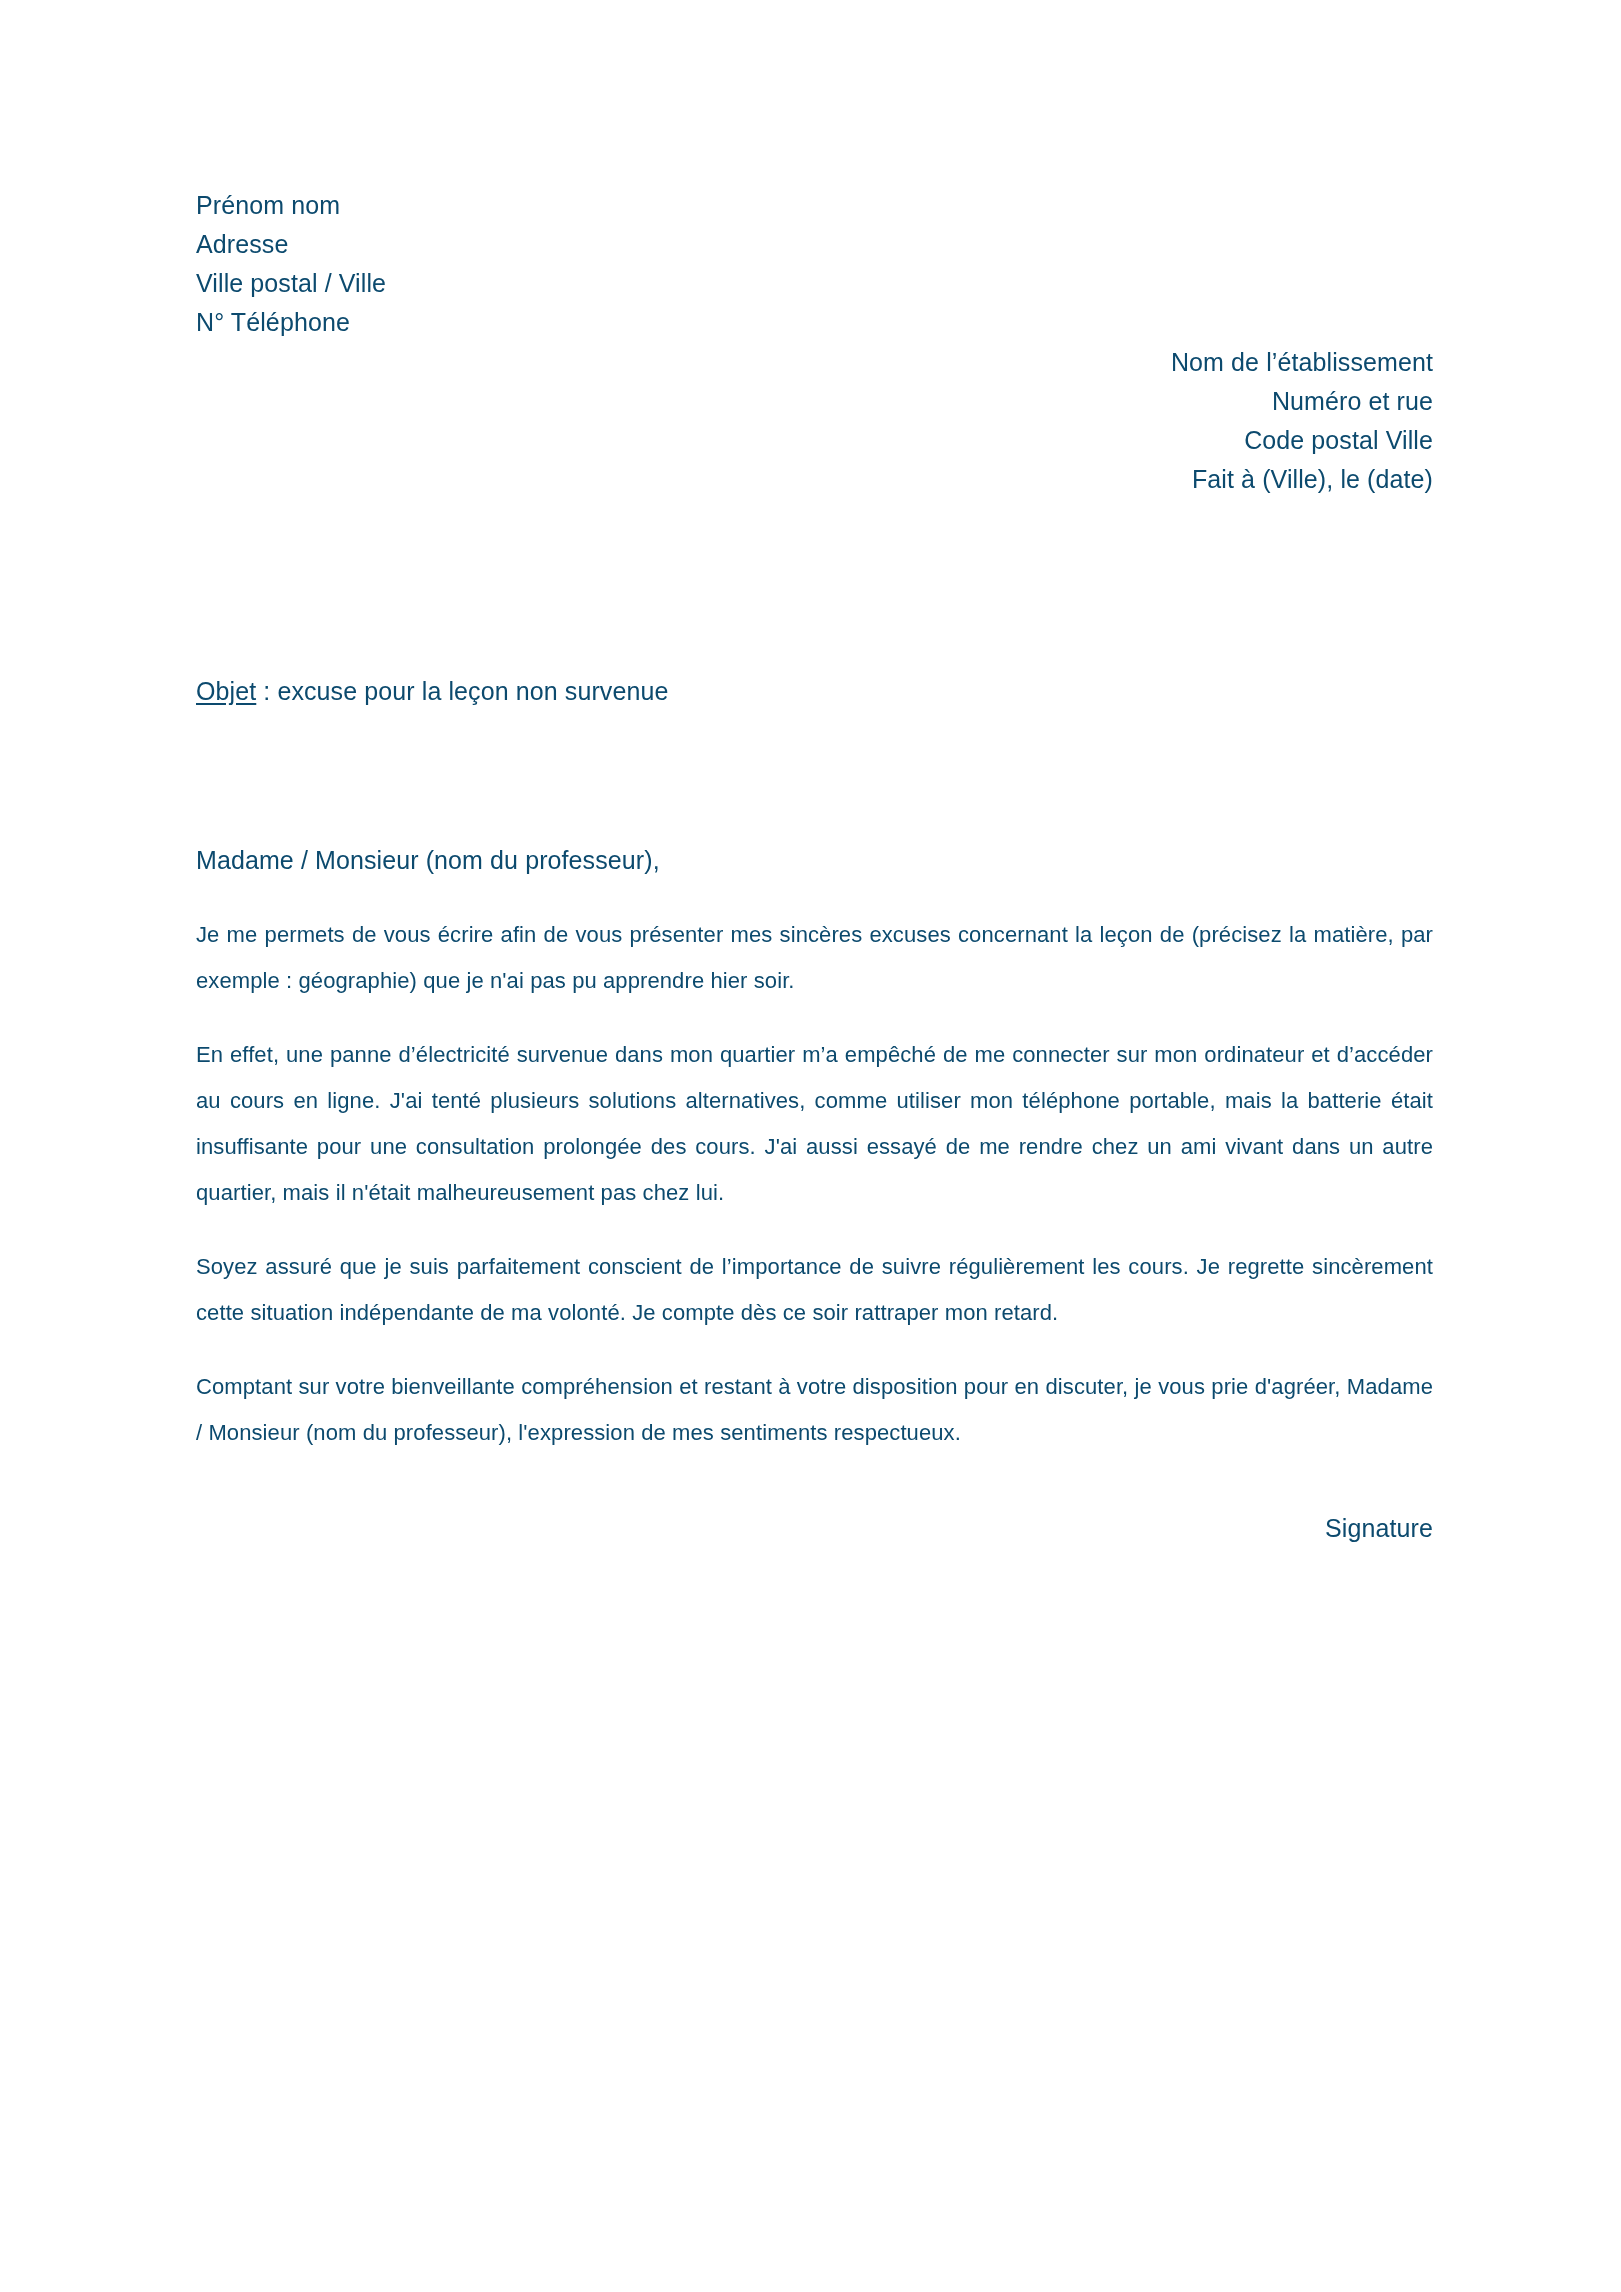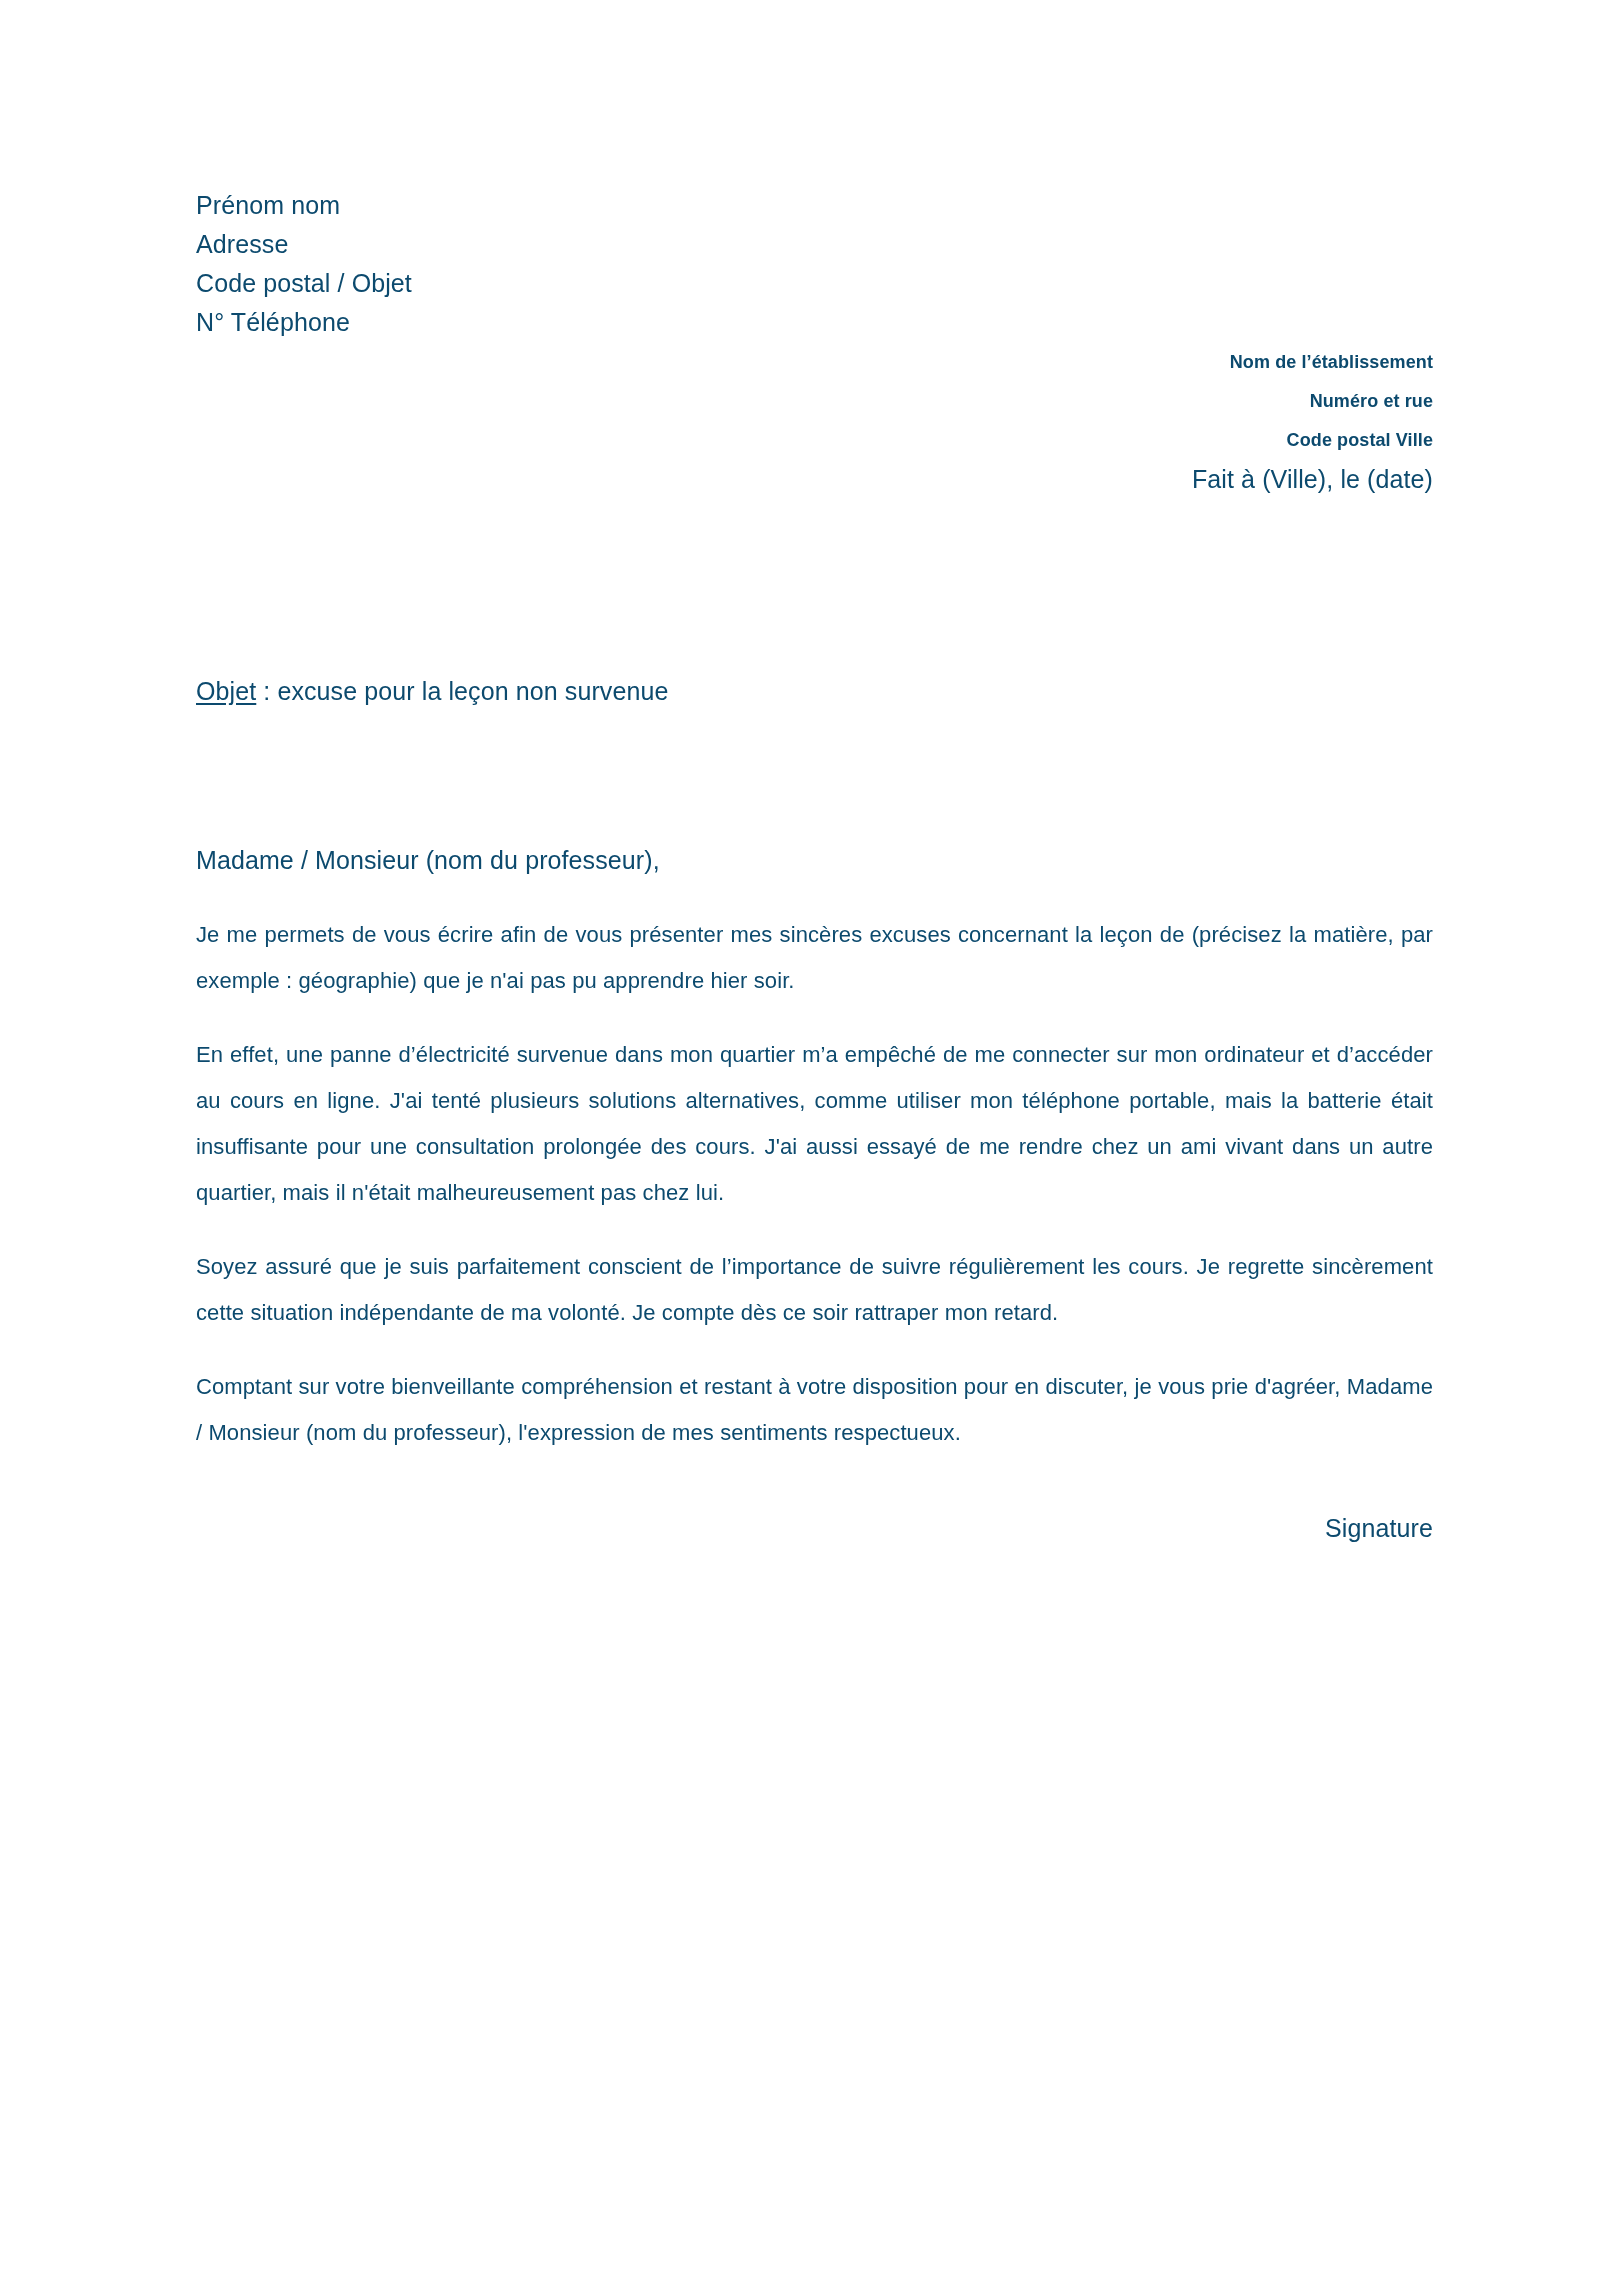--- a/index.html
+++ b/index.html
@@ -42,24 +42,23 @@
 
   
   .recipient {
     position: absolute;
     top: 343px;
     right: 0;
     width: 882px;
     text-align: right;
   }
   .recipient-line {
-    font-size: 18px;
+    font-size: 25px;
     line-height: 39px;
     letter-spacing: 0.1px;
-    font-weight: bold;
   }
   .date-line {
     font-size: 25px;
     line-height: 39px;
     letter-spacing: 0.1px;
     text-align: right;
   }
 
   
   .objet {
@@ -118,21 +117,21 @@
 </style>
 </head>
 <body>
 
 <div class="page">
   <div class="content">
 
     <div class="sender">
       <div class="sender-line">Prénom nom</div>
       <div class="sender-line">Adresse</div>
-      <div class="sender-line">Code postal / Objet</div>
+      <div class="sender-line">Ville postal / Ville</div>
       <div class="sender-line">N° Téléphone</div>
     </div>
 
     <div class="recipient">
       <div class="recipient-line">Nom de l’établissement</div>
       <div class="recipient-line">Numéro et rue</div>
       <div class="recipient-line">Code postal Ville</div>
       <div class="date-line">Fait à (Ville), le (date)</div>
     </div>
 

